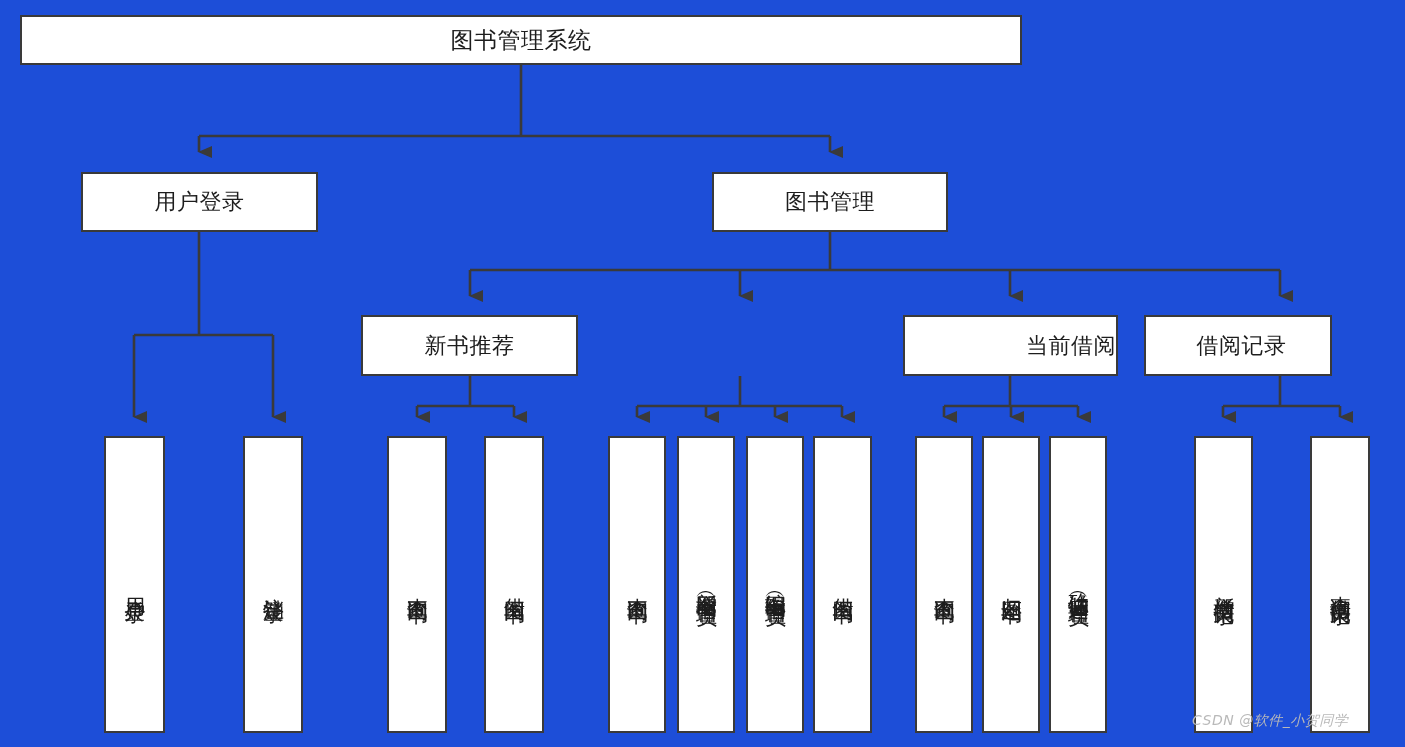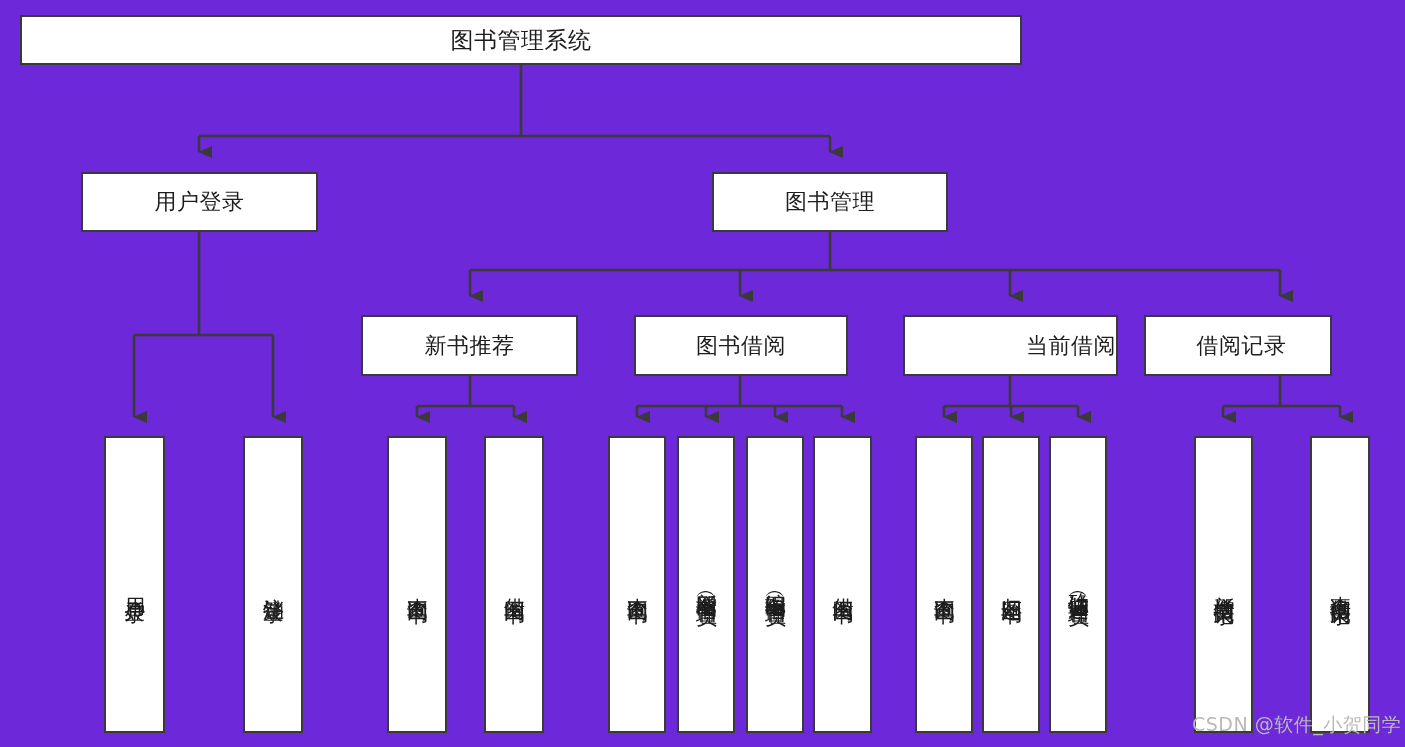--- a/index.html
+++ b/index.html
@@ -7,21 +7,21 @@
     padding: 0;
     background: #ffffff;
   }
   body {
     font-family: "DejaVu Sans", "Liberation Sans", sans-serif;
   }
   #canvas {
     position: relative;
     width: 1405px;
     height: 747px;
-    background: #6d28d9;
+    background: #1d4ed8;
     overflow: hidden;
   }
   #wires {
     position: absolute;
     left: 0;
     top: 0;
     width: 1405px;
     height: 747px;
     pointer-events: none;
   }
@@ -55,23 +55,24 @@
     writing-mode: vertical-rl;
     text-orientation: upright;
     font-size: 21px;
     line-height: 1.18;
     letter-spacing: 2px;
     white-space: nowrap;
   }
   .watermark {
     position: absolute;
     color: #b9b9b9;
-    font-size: 19px;
+    font-size: 14px;
     white-space: nowrap;
     letter-spacing: 0.5px;
+    font-style: italic;
   }
 </style>
 </head>
 <body>
 
 <div id="canvas">
 
   <svg id="wires" viewBox="0 0 1405 747" xmlns="http://www.w3.org/2000/svg">
     <defs>
       <marker id="arrow" viewBox="0 0 12 14" refX="6" refY="13" markerWidth="12" markerHeight="14" orient="auto-start-reverse" markerUnits="userSpaceOnUse">
@@ -129,23 +130,20 @@
   <div class="node horiz" style="left:81px; top:172px; width:237px; height:60px;">
     <span class="label">用户登录</span>
   </div>
   <div class="node horiz" style="left:361px; top:315px; width:217px; height:61px;">
     <span class="label">新书推荐</span>
   </div>
 
   <div class="node horiz" style="left:712px; top:172px; width:236px; height:60px;">
     <span class="label">图书管理</span>
   </div>
-  <div class="node horiz" style="left:634px; top:315px; width:214px; height:61px;">
-    <span class="label">图书借阅</span>
-  </div>
   <div class="node horiz" style="left:903px; top:315px; width:215px; height:61px;justify-content:flex-end;">
     <span class="label">当前借阅</span>
   </div>
   <div class="node horiz" style="left:1144px; top:315px; width:188px; height:61px;padding-left:7px;">
     <span class="label">借阅记录</span>
   </div>
 
   <div class="node vert" style="left:104px; top:436px; width:61px; height:297px;">
     <span class="label">用户登录</span>
   </div>

